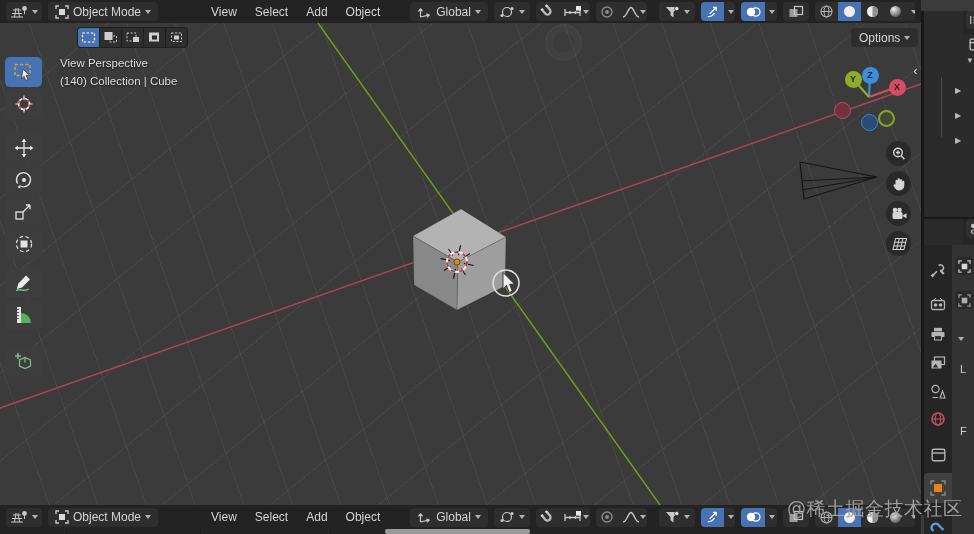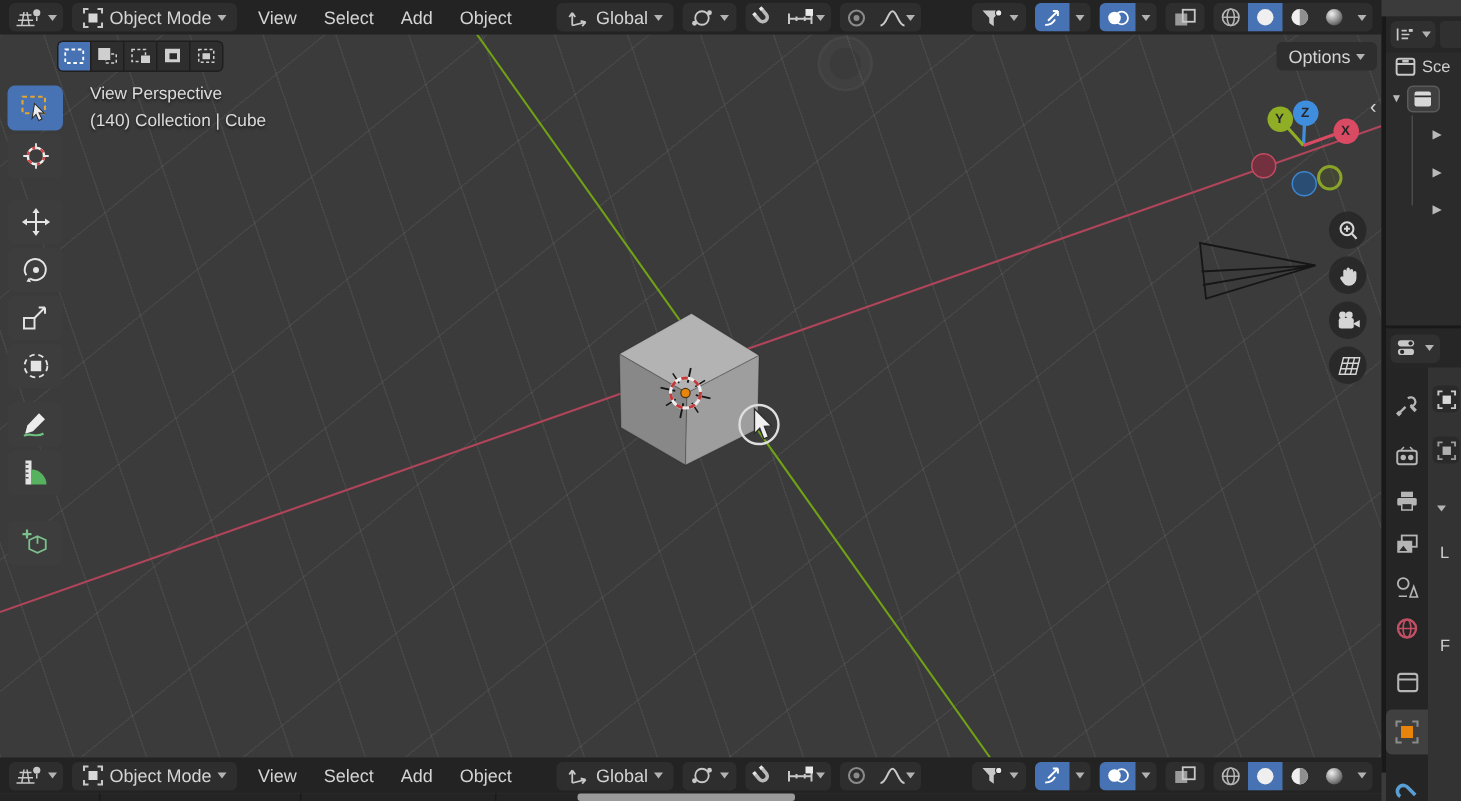--- a/index.html
+++ b/index.html
@@ -1,19 +1,19 @@
 <!DOCTYPE html>
 <html><head>
 <meta charset="utf-8">
 <style>
   html,body{margin:0;padding:0;background:#111;}
   .app{position:relative;width:974px;height:534px;overflow:hidden;background:#3b3b3b;
        font-family:"Liberation Sans",sans-serif;-webkit-font-smoothing:antialiased;}
   .abs{position:absolute;}
-  .flex{display:flex;align-items:center;}
+  .flex{display:flex;margin-left:39px;}
   .txt{font-size:12px;color:#d4d4d4;white-space:nowrap;}
   .small{font-size:11px;color:#cfcfcf;white-space:nowrap;}
   .menu{font-size:12px;color:#d4d4d4;padding:0 8px;}
   .btn{background:#2e2e2e;border-radius:4px;height:19px;display:flex;align-items:center;
        justify-content:center;padding:0 5px;box-sizing:border-box;gap:4px;}
   .btn.blue{background:#4772b3;}
   .seg{display:flex;background:#2e2e2e;border-radius:4px;overflow:hidden;height:19px;}
   .seg>div{display:flex;align-items:center;justify-content:center;padding:0 4px;height:100%;}
   .cv{width:0;height:0;border-left:3.5px solid transparent;border-right:3.5px solid transparent;
       border-top:4px solid #b3b3b3;display:inline-block;}
@@ -645,14 +645,15 @@
           </svg>
       </div>
       <div class="tab" style="top:295px;">
         <svg width="16" height="14" viewBox="0 0 16 14">
           <path d="M3.5,11 a4,4 0 1 1 5.5,-5.5 l4.5,4.5" fill="none" stroke="#5a9fd4" stroke-width="2.4"></path>
           </svg>
       </div>
     </div>
   </div>
 
+  <div class="watermark">@稀土掘金技术社区</div>
 
 </div>
 
 </body></html>

